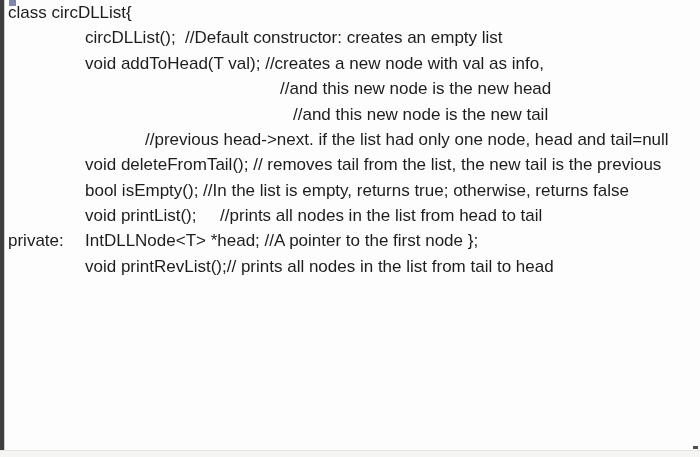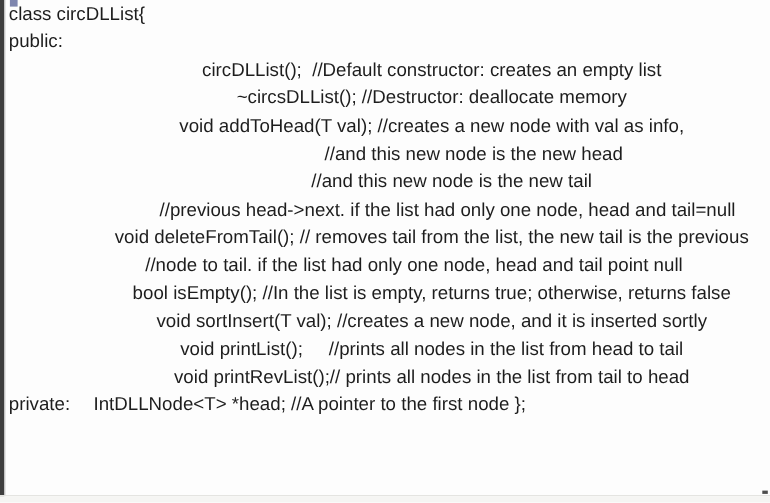--- a/index.html
+++ b/index.html
@@ -13,25 +13,25 @@
     color:#1d1d1d;
   }
   .code-block{position:absolute;top:0;left:0;width:700px;}
   .ln{
     height:25.39px;line-height:25.39px;
     white-space:pre;
     overflow:hidden;
   }
   
   .i8{padding-left:8px;}
-  .i85{padding-left:85px;text-align:center;}
+  .i85{padding-left:85px;}
   .i132{padding-left:132px;}
   .i145{padding-left:145px;}
-  .i280{padding-left:280px;margin-left:15px;}
-  .i283{padding-left:283px;}
+  .i280{padding-left:280px;}
+  .i283{padding-left:283px;margin-left:10px;}
   .private-row{position:relative;}
   .private-row .plabel{position:absolute;left:8px;top:0;}
   .private-row .pcode{position:absolute;left:85px;top:0;white-space:pre;}
   
   .left-bar{position:absolute;left:0;top:0;width:4px;height:452px;background:#3e3e3e;}
   .left-edge-line{position:absolute;left:4px;top:0;width:1px;height:452px;background:#cfcfcf;}
   .marker{position:absolute;left:9px;top:0;width:7px;height:6px;background:#7e86ae;}
   .bottom-line{position:absolute;left:0;top:450px;width:700px;height:1px;background:#e4e4e1;}
   .bottom-area{position:absolute;left:0;top:451px;width:700px;height:6px;background:#f5f5f3;}
   .corner-mark{position:absolute;left:693px;top:446px;width:5px;height:3px;background:#4d4d4d;}
@@ -40,36 +40,32 @@
 <body>
 
 <div class="page">
 
   <div class="left-bar"></div>
   <div class="left-edge-line"></div>
   <div class="marker"></div>
 
   <div class="code-block">
     <div class="ln i8">class circDLList{</div>
-    <div class="ln i8">public:</div>
     <div class="ln i85">circDLList();  //Default constructor: creates an empty list</div>
-    <div class="ln i85">~circsDLList(); //Destructor: deallocate memory</div>
     <div class="ln i85">void addToHead(T val); //creates a new node with val as info,</div>
     <div class="ln i280">//and this new node is the new head</div>
     <div class="ln i283">//and this new node is the new tail</div>
     <div class="ln i145">//previous head-&gt;next. if the list had only one node, head and tail=null</div>
     <div class="ln i85">void deleteFromTail(); // removes tail from the list, the new tail is the previous</div>
-    <div class="ln i132">//node to tail. if the list had only one node, head and tail point null</div>
     <div class="ln i85">bool isEmpty(); //In the list is empty, returns true; otherwise, returns false</div>
-    <div class="ln i85">void sortInsert(T val); //creates a new node, and it is inserted sortly</div>
     <div class="ln i85">void printList();     //prints all nodes in the list from head to tail</div>
-    <div class="ln i85">void printRevList();// prints all nodes in the list from tail to head</div>
     <div class="ln private-row">
       <span class="plabel">private:</span>
       <span class="pcode">IntDLLNode&lt;T&gt; *head; //A pointer to the first node };</span>
     </div>
+    <div class="ln i85">void printRevList();// prints all nodes in the list from tail to head</div>
   </div>
 
   <div class="bottom-line"></div>
   <div class="bottom-area"></div>
   <div class="corner-mark"></div>
 
 </div>
 
 </body></html>

